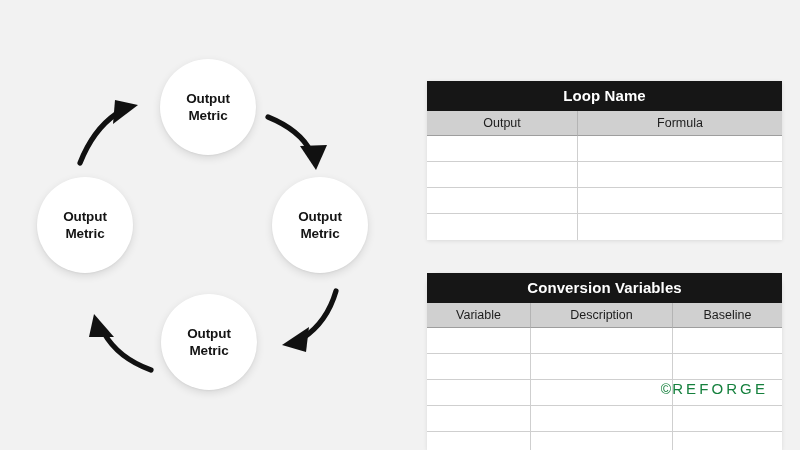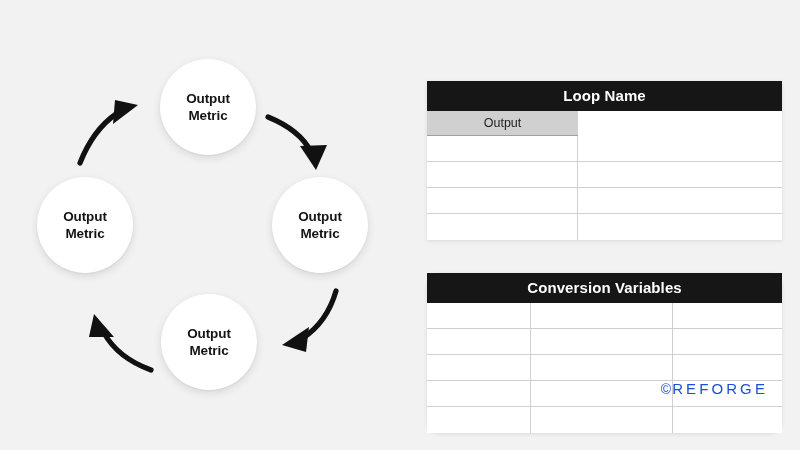--- a/index.html
+++ b/index.html
@@ -136,21 +136,21 @@
   
   .t2-c0 { width: 104px; }
   .t2-c1 { width: 142px; }
   .t2-c2 { width: 109px; }
 
   
   #watermark {
     position: absolute;
     right: 14px;
     bottom: 20px;
-    color: #1d4ed8;
+    color: #15803d;
     font-size: 15px;
     letter-spacing: 3.1px;
     font-weight: normal;
     white-space: nowrap;
     user-select: none;
   }
   #watermark .wm-c {
     font-size: 14px;
     letter-spacing: 1px;
   }
@@ -206,20 +206,21 @@
     </div>
   </div>
 
   <div id="tables-panel">
 
     <div class="sheet-table" id="table-loop-name">
       <div class="table-title">Loop Name</div>
 
       <div class="col-row">
         <div class="col-head t1-c0">Output</div>
+        <div class="col-head t1-c1">Formula</div>
       </div>
 
       <div class="body-row">
         <div class="body-cell t1-c0"></div>
         <div class="body-cell t1-c1"></div>
       </div>
       <div class="body-row">
         <div class="body-cell t1-c0"></div>
         <div class="body-cell t1-c1"></div>
       </div>
@@ -229,20 +230,25 @@
       </div>
       <div class="body-row">
         <div class="body-cell t1-c0"></div>
         <div class="body-cell t1-c1"></div>
       </div>
     </div>
 
     <div class="sheet-table" id="table-conversion-variables">
       <div class="table-title">Conversion Variables</div>
 
+      <div class="col-row">
+        <div class="col-head t2-c0">Variable</div>
+        <div class="col-head t2-c1">Description</div>
+        <div class="col-head t2-c2">Baseline</div>
+      </div>
 
       <div class="body-row">
         <div class="body-cell t2-c0"></div>
         <div class="body-cell t2-c1"></div>
         <div class="body-cell t2-c2"></div>
       </div>
       <div class="body-row">
         <div class="body-cell t2-c0"></div>
         <div class="body-cell t2-c1"></div>
         <div class="body-cell t2-c2"></div>

